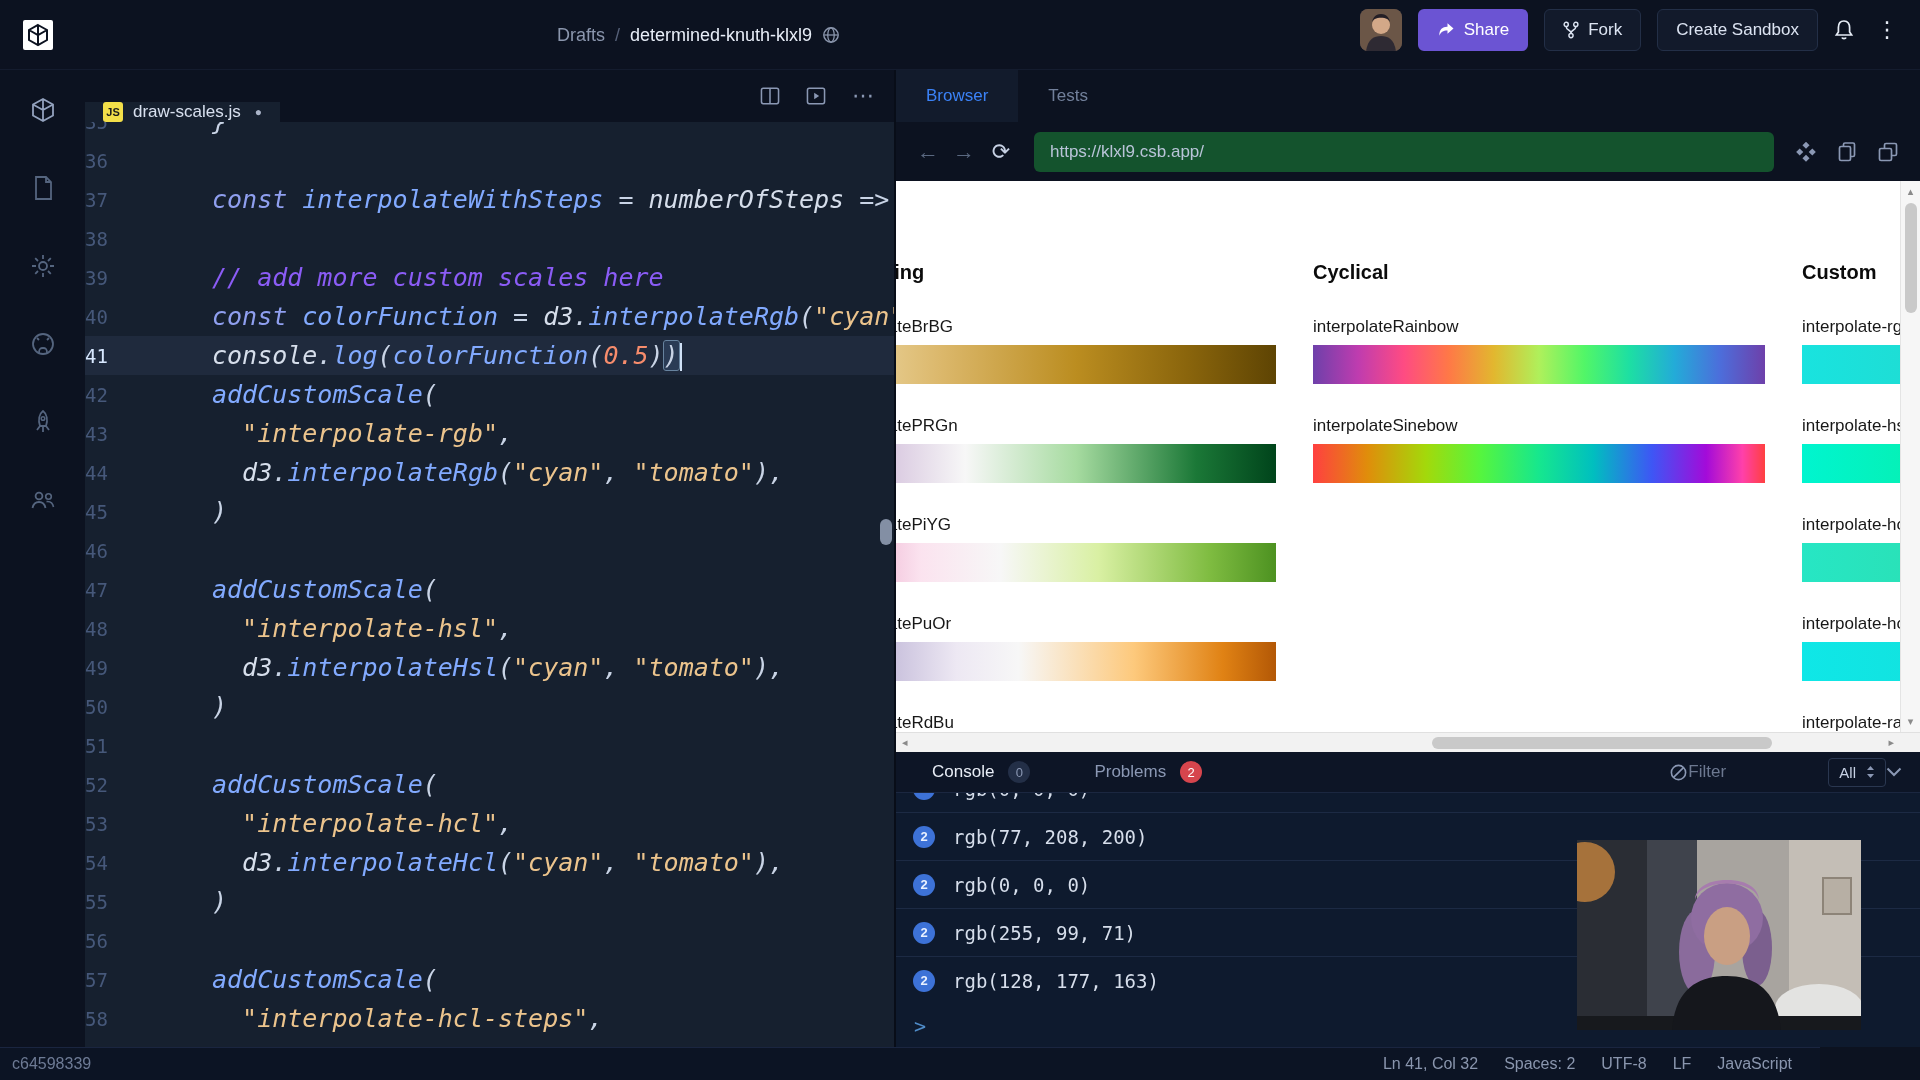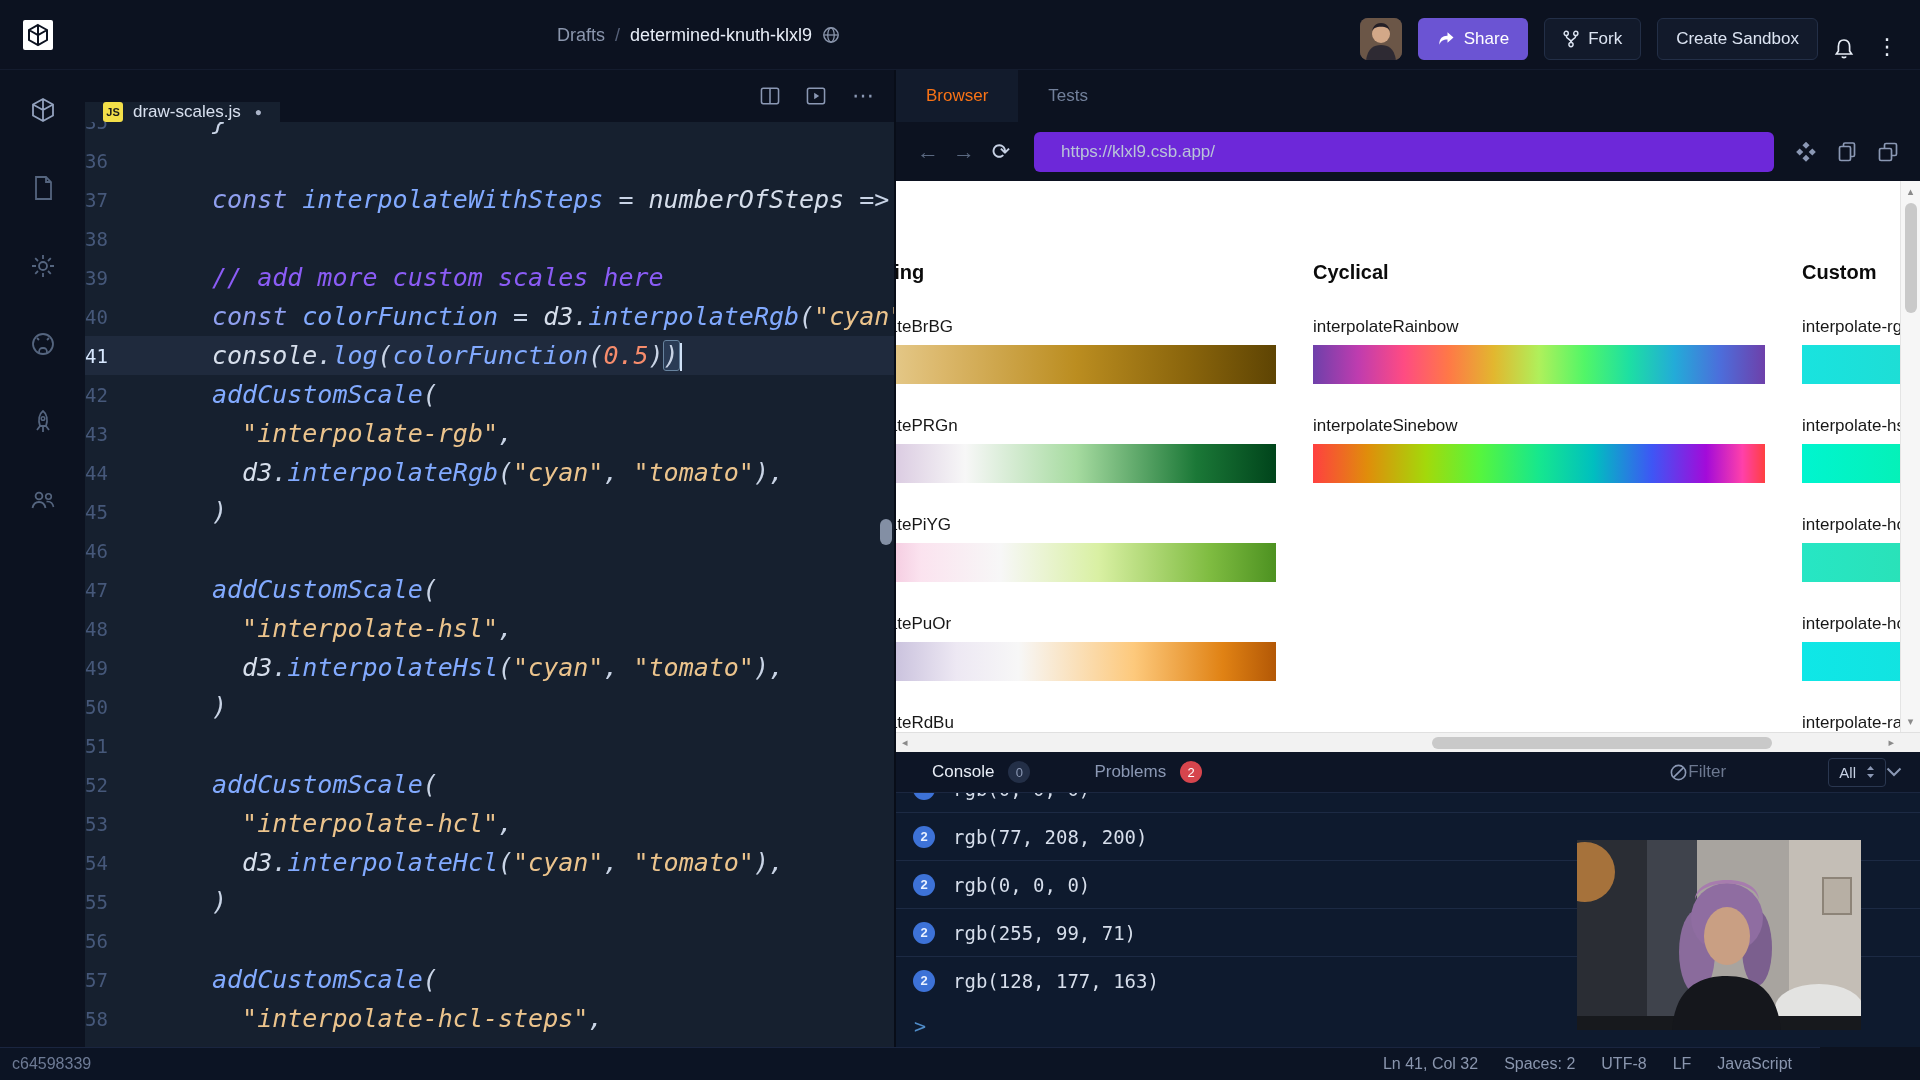--- a/index.html
+++ b/index.html
@@ -6,21 +6,21 @@
   html,body{width:1920px;height:1080px;overflow:hidden}
   body{position:relative;background:#0C1220;font-family:"Liberation Sans",sans-serif;color:#D6DEEB}
 
   
   .topbar{position:absolute;left:0;top:0;width:1920px;height:70px;background:#0C1220;border-bottom:1px solid #141C2E;display:flex;align-items:center;z-index:30}
   .logo{width:44px;height:44px;margin-left:16px;display:flex;align-items:center;justify-content:center;cursor:pointer}
   .breadcrumb{position:absolute;left:557px;top:0;height:70px;display:flex;align-items:center;gap:10px;font-size:18px}
   .bc-folder{color:#8B96AD;cursor:pointer}
   .bc-sep{color:#566179}
   .bc-title{color:#E8EEF8}
-  .top-right{position:absolute;right:16px;top:0;height:60px;display:flex;align-items:flex-end;gap:16px}
+  .top-right{position:absolute;right:16px;top:0;height:60px;display:flex;align-items:center;gap:16px}
   .avatar{width:42px;height:42px;border-radius:8px;overflow:hidden;cursor:pointer;background:#4a3f47}
   .btn{height:42px;border-radius:6px;display:flex;align-items:center;gap:9px;padding:0 18px;font-size:17px;cursor:pointer;border:1px solid transparent}
   .btn-share{background:#6B54D3;color:#fff}
   .btn-dark{background:#121A2B;border-color:#232F47;color:#DCE4F2}
   .icon-btn{display:flex;align-items:center;justify-content:center;cursor:pointer;color:#E6ECF5}
   .kebab{font-size:22px;color:#E6ECF5;cursor:pointer;padding:0 6px}
 
   
   .rail{position:absolute;left:0;top:70px;width:85px;bottom:33px;background:#0C1220;display:flex;flex-direction:column;align-items:center;padding-top:27px;gap:52px;z-index:20}
   .rail .ric{width:26px;height:26px;color:#55657F;cursor:pointer}
@@ -51,25 +51,25 @@
   .tk-cmt{color:#8b5cf6}
   .tk-pln{color:#D6DEEB}
   .tk-pun{color:#C9D4E6}
   .tk-match{color:#C9D4E6;background:#2A3B55;outline:1px solid #67839F;border-radius:2px}
   .caret{display:inline-block;width:0;height:28px;border-left:2px solid #CFE0F5;margin-left:1px;vertical-align:middle}
 
   
   .right-pane{position:absolute;left:894px;top:70px;right:0;bottom:33px;background:#0C1220;border-left:2px solid #080D18}
   .rp-tabstrip{height:52px;display:flex;align-items:stretch;background:#0C1220}
   .rtab{display:flex;align-items:center;padding:0 30px;font-size:17px;color:#72809B;cursor:pointer}
-  .rtab.active{background:#121B2C;color:#f97316}
+  .rtab.active{background:#121B2C;color:#3b82f6}
   .url-row{height:59px;display:flex;align-items:center;padding:0 16px;gap:4px;background:#0C1220}
   .nav-arrow{width:32px;text-align:center;font-size:22px;color:#5A6880;cursor:pointer}
   .nav-refresh{width:34px;text-align:center;font-size:22px;color:#C7D1E4;cursor:pointer}
-  .url-input{flex:1;height:40px;margin:0 18px 0 12px;background:#6d28d9;border:none;border-radius:6px;color:#B9C4D8;font-size:17px;padding:0 27px;font-family:"Liberation Sans",sans-serif;outline:none}
+  .url-input{flex:1;height:40px;margin:0 18px 0 12px;background:#14532d;border:none;border-radius:6px;color:#B9C4D8;font-size:17px;padding:0 16px;font-family:"Liberation Sans",sans-serif;outline:none}
   .url-icons{display:flex;align-items:center;gap:22px;color:#8B98B4;padding-right:6px}
   .url-icons .aicon{cursor:pointer;display:flex}
 
   
   .browser-white{position:absolute;left:0;right:0;top:111px;height:551px;background:#ffffff;overflow:hidden}
   .bcol{position:absolute;top:0;height:551px}
   .bcol-title{position:absolute;top:80px;left:0;font-size:20px;font-weight:bold;color:#0B0B0B;white-space:nowrap}
   .bitem{position:absolute;left:0}
   .bitem-label{font-size:17px;color:#181818;white-space:nowrap;height:20px}
   .bitem-bar{margin-top:8px;height:39px;width:100%}

